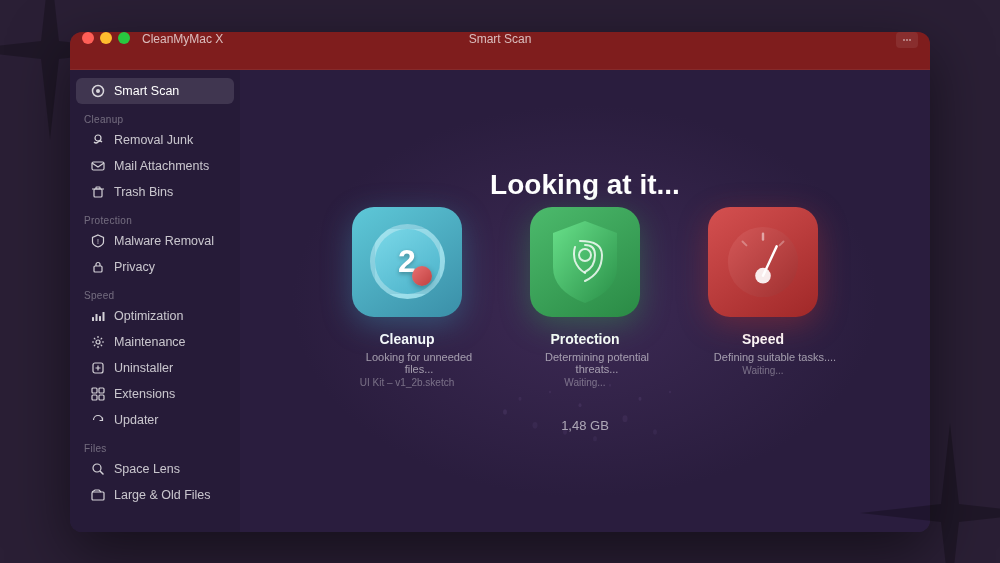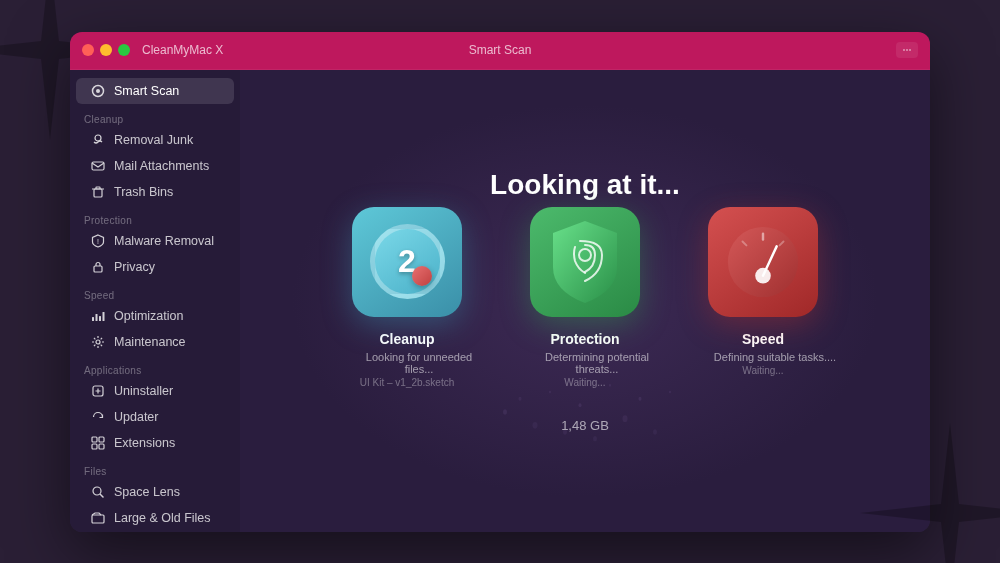--- a/index.html
+++ b/index.html
@@ -28,23 +28,23 @@
       display: flex;
       flex-direction: column;
       box-shadow: 0 20px 60px rgba(0,0,0,0.5);
       overflow: hidden;
       position: relative;
     }
 
     
     .titlebar {
       height: 38px;
-      background: #be185d;
-      display: flex;
-      align-items: center;
+      background: #7f1d1d;
+      display: flex;
+      align-items: flex-start;
       padding: 0 12px;
       flex-shrink: 0;
       border-bottom: 1px solid rgba(255,255,255,0.06);
     }
     .window-controls {
       display: flex;
       gap: 6px;
       margin-right: 12px;
     }
     .traffic-light {
@@ -387,49 +387,48 @@
       <div class="sidebar-item">
         <span class="icon">
           <svg viewBox="0 0 14 14" xmlns="http://www.w3.org/2000/svg">
             <circle cx="7" cy="7" r="2" stroke="white" stroke-width="1.2" fill="none"></circle>
             <path d="M7 1v2M7 11v2M1 7h2M11 7h2M2.93 2.93l1.41 1.41M9.66 9.66l1.41 1.41M2.93 11.07l1.41-1.41M9.66 4.34l1.41-1.41" stroke="white" stroke-width="1.2"></path>
           </svg>
         </span>
         <span>Maintenance</span>
       </div>
 
-      <div class="sidebar-section-label">Applications</div>
       <div class="sidebar-item">
         <span class="icon">
           <svg viewBox="0 0 14 14" xmlns="http://www.w3.org/2000/svg">
             <rect x="2" y="2" width="10" height="10" rx="2" stroke="white" stroke-width="1.2" fill="none"></rect>
             <path d="M4.5 7h5M7 4.5v5" stroke="white" stroke-width="1.2"></path>
           </svg>
         </span>
         <span>Uninstaller</span>
-      </div>
-      <div class="sidebar-item">
-        <span class="icon">
-          <svg viewBox="0 0 14 14" xmlns="http://www.w3.org/2000/svg">
-            <path d="M2.5 7A4.5 4.5 0 0111.5 7" stroke="white" stroke-width="1.2" fill="none"></path>
-            <path d="M11.5 4.5v3h-3" stroke="white" stroke-width="1.2" fill="none"></path>
-          </svg>
-        </span>
-        <span>Updater</span>
       </div>
       <div class="sidebar-item">
         <span class="icon">
           <svg viewBox="0 0 14 14" xmlns="http://www.w3.org/2000/svg">
             <rect x="1" y="1" width="5" height="5" rx="1" stroke="white" stroke-width="1.2" fill="none"></rect>
             <rect x="8" y="1" width="5" height="5" rx="1" stroke="white" stroke-width="1.2" fill="none"></rect>
             <rect x="1" y="8" width="5" height="5" rx="1" stroke="white" stroke-width="1.2" fill="none"></rect>
             <rect x="8" y="8" width="5" height="5" rx="1" stroke="white" stroke-width="1.2" fill="none"></rect>
           </svg>
         </span>
         <span>Extensions</span>
+      </div>
+      <div class="sidebar-item">
+        <span class="icon">
+          <svg viewBox="0 0 14 14" xmlns="http://www.w3.org/2000/svg">
+            <path d="M2.5 7A4.5 4.5 0 0111.5 7" stroke="white" stroke-width="1.2" fill="none"></path>
+            <path d="M11.5 4.5v3h-3" stroke="white" stroke-width="1.2" fill="none"></path>
+          </svg>
+        </span>
+        <span>Updater</span>
       </div>
 
       <div class="sidebar-section-label">Files</div>
       <div class="sidebar-item">
         <span class="icon">
           <svg viewBox="0 0 14 14" xmlns="http://www.w3.org/2000/svg">
             <circle cx="6" cy="6" r="4" stroke="white" stroke-width="1.2" fill="none"></circle>
             <path d="M9.5 9.5L12 12" stroke="white" stroke-width="1.5" stroke-linecap="round"></path>
           </svg>
         </span>

